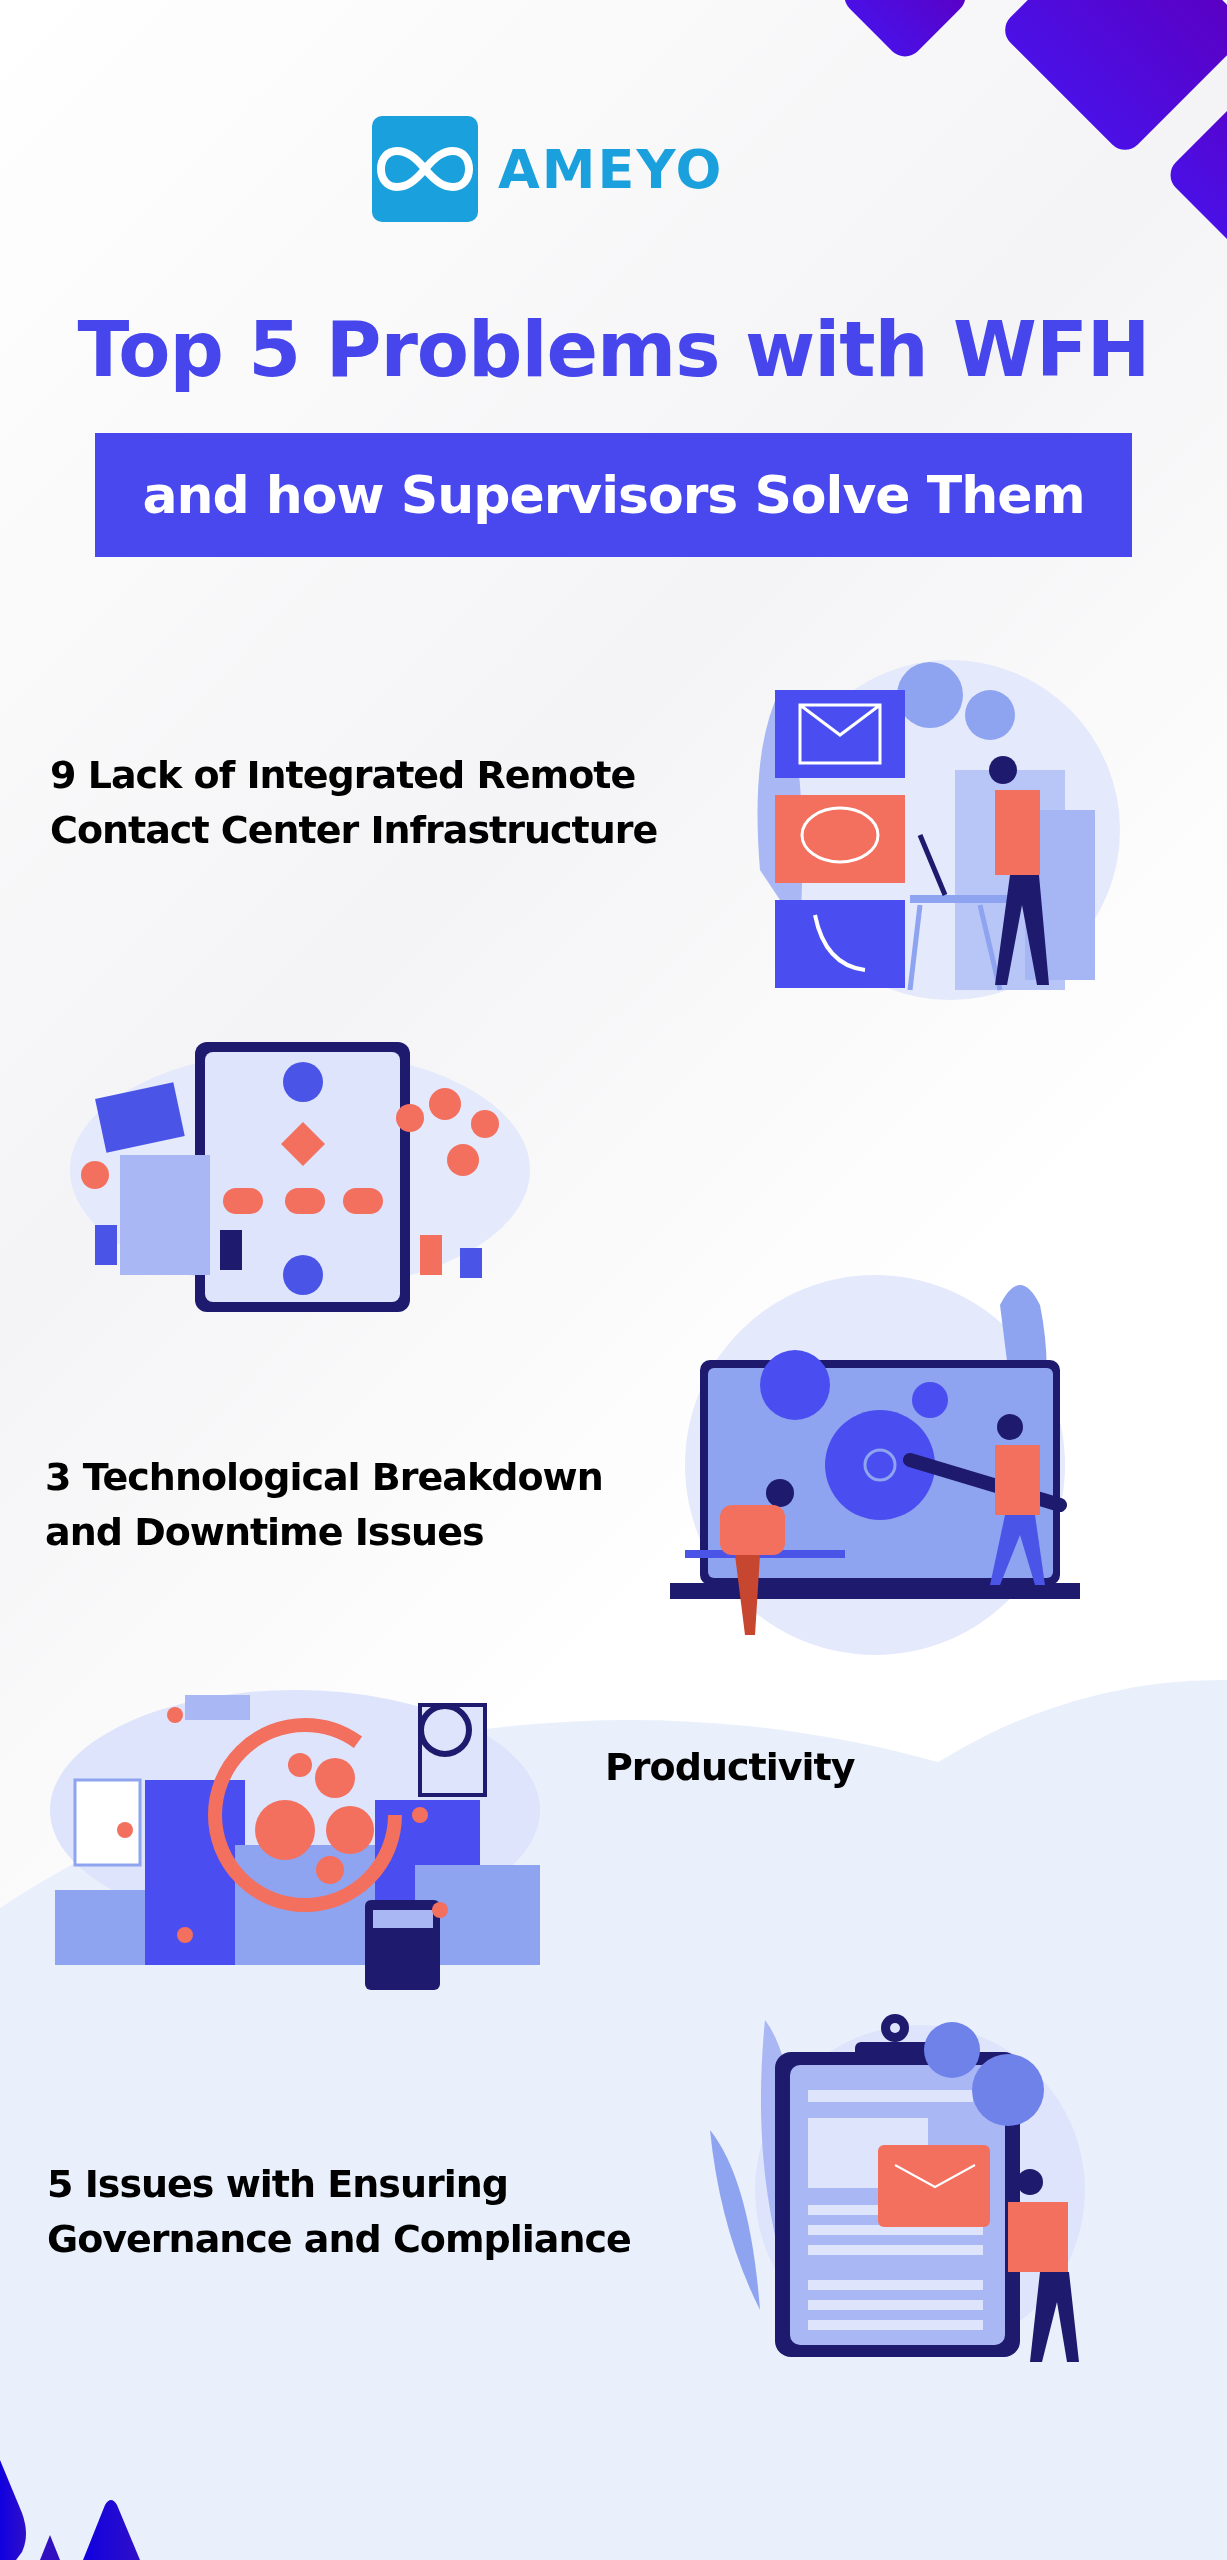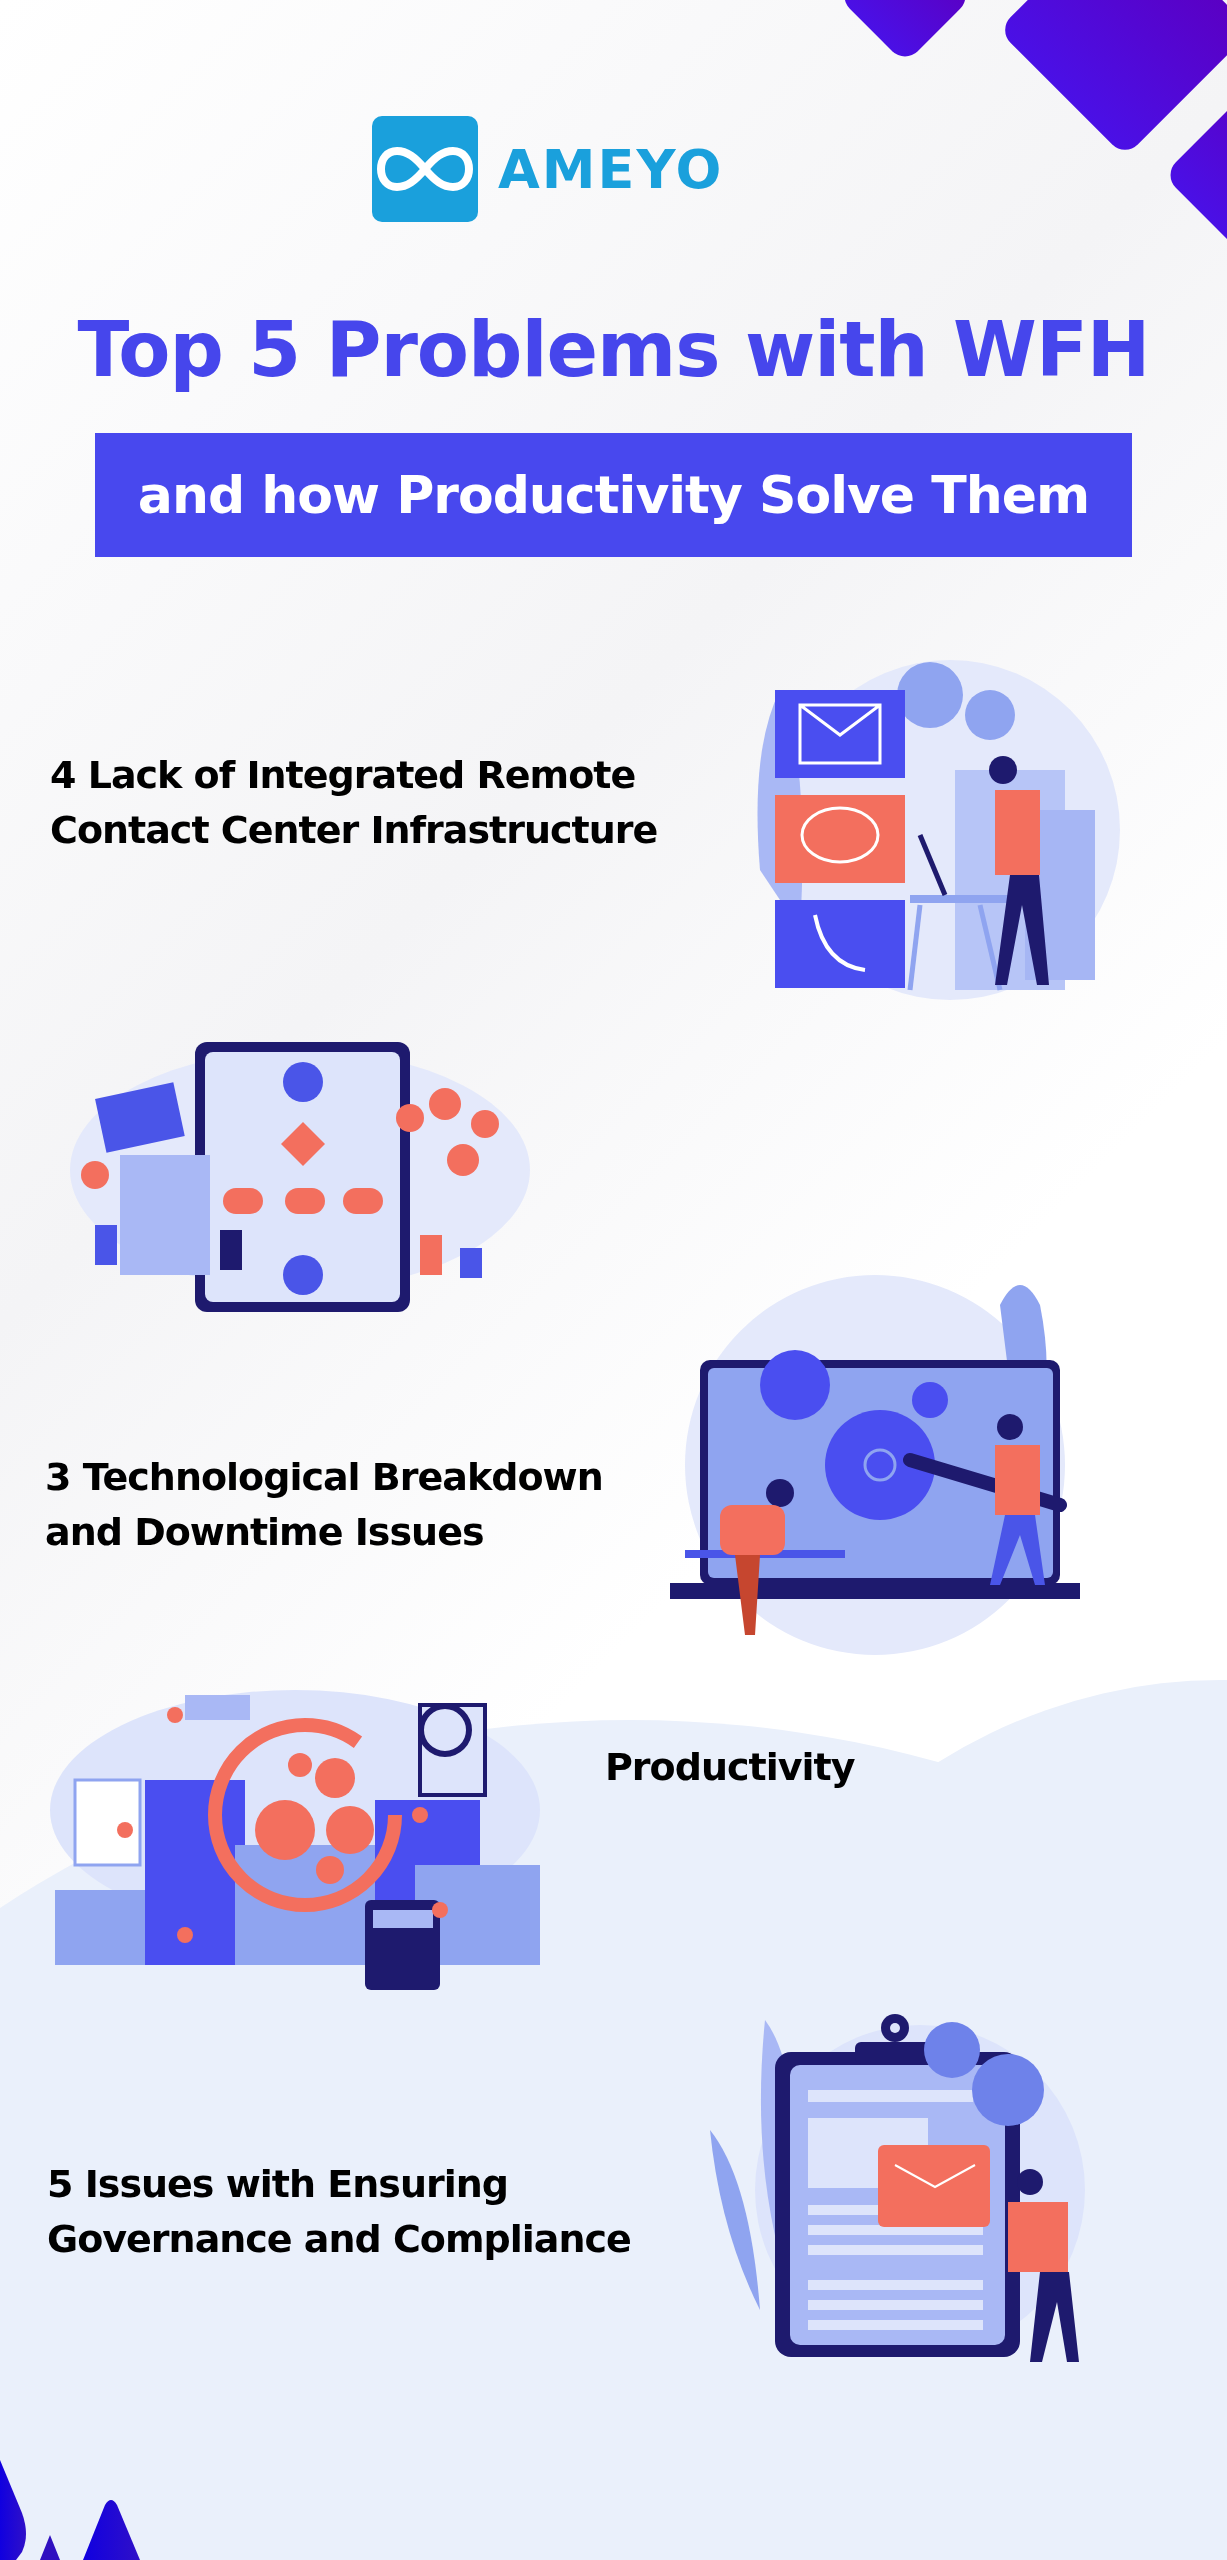--- a/index.html
+++ b/index.html
@@ -45,25 +45,25 @@
   <div class="logo-box">
     <svg width="96" height="60" viewBox="0 0 96 60">
         <path d="M48,30 C38,18 30,12 20,12 C10,12 4,20 4,30 C4,40 10,48 20,48 C30,48 38,42 48,30 C58,18 66,12 76,12 C86,12 92,20 92,30 C92,40 86,48 76,48 C66,48 58,42 48,30 Z" fill="none" stroke="#fff" stroke-width="8"></path>
       </svg>
   </div>
   <span class="logo-text">AMEYO</span>
 </div>
 
 <div class="title">Top 5 Problems with WFH</div>
 <div class="subtitle">
-    <span>and how Productivity Solve Them</span>
+    <span>and how Supervisors Solve Them</span>
   </div>
 
 <div class="item-text" style="left:50px;top:748px;">
-  <div>4 Lack of Integrated Remote</div>
+  <div>9 Lack of Integrated Remote</div>
   <div>Contact Center Infrastructure</div>
 </div>
 <svg class="illus" style="left:720px;top:630px;" width="400" height="380" viewBox="0 0 400 380">
   <circle cx="230" cy="200" r="170" fill="#e4e9fb"></circle>
   <path d="M40,240 Q30,120 60,60 Q90,130 80,300 Z" fill="#a9b8f5"></path>
   <g fill="#8fa4f0">
       <circle cx="210" cy="65" r="33"></circle>
       <circle cx="270" cy="85" r="25"></circle>
     </g>
   <rect x="235" y="140" width="110" height="220" fill="#b7c5f7"></rect>

